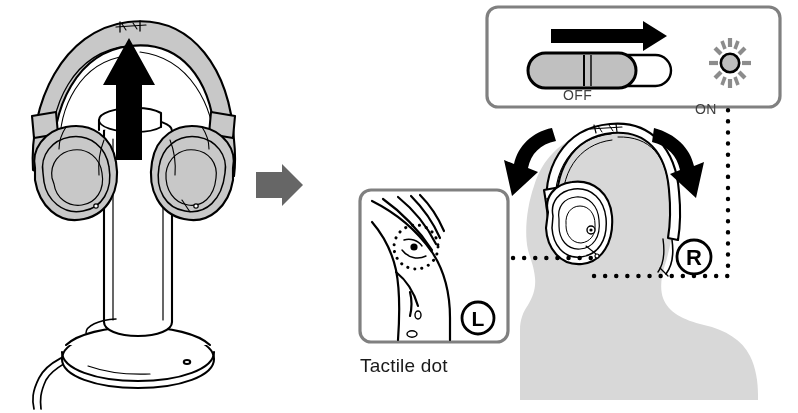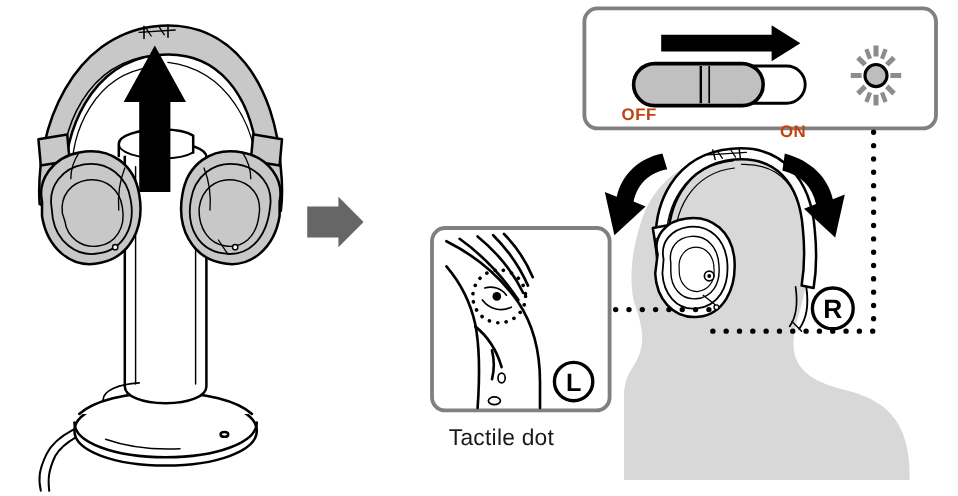--- a/index.html
+++ b/index.html
@@ -26,31 +26,32 @@
   }
   .caption {
     position: absolute;
     font-family: "Liberation Sans", sans-serif;
     font-size: 19px;
     color: #1a1a1a;
     white-space: nowrap;
     letter-spacing: 0.2px;
   }
   #tactile-caption {
-    left: 374px;
+    left: 360px;
     top: 355px;
   }
   .sw-label {
     position: absolute;
     font-family: "Liberation Sans", sans-serif;
     font-size: 14px;
-    font-weight: bold;
-    color: #c2410c;
+    font-weight: normal;
+    color: #404040;
     white-space: nowrap;
     letter-spacing: 0.4px;
+    margin-left: 45px;
   }
   #sw-off-label { left: 518px; top: 87px; }
   #sw-on-label  { left: 650px; top: 101px; }
 </style>
 </head>
 <body>
 
 <div id="sheet">
 
   <svg class="layer" viewBox="0 0 798 413">

